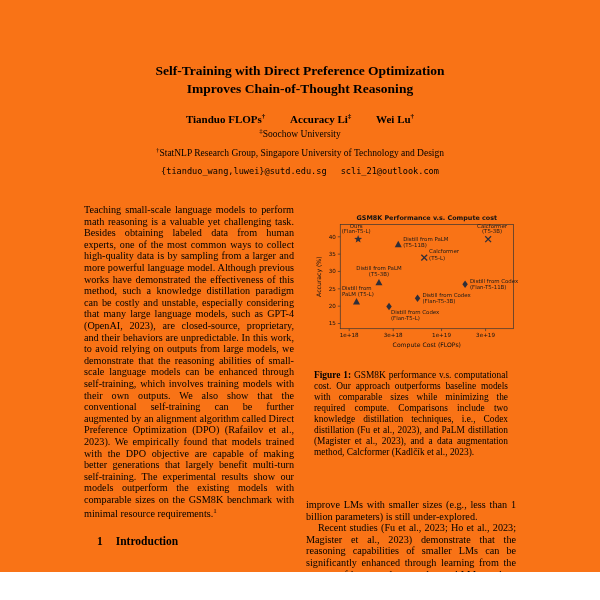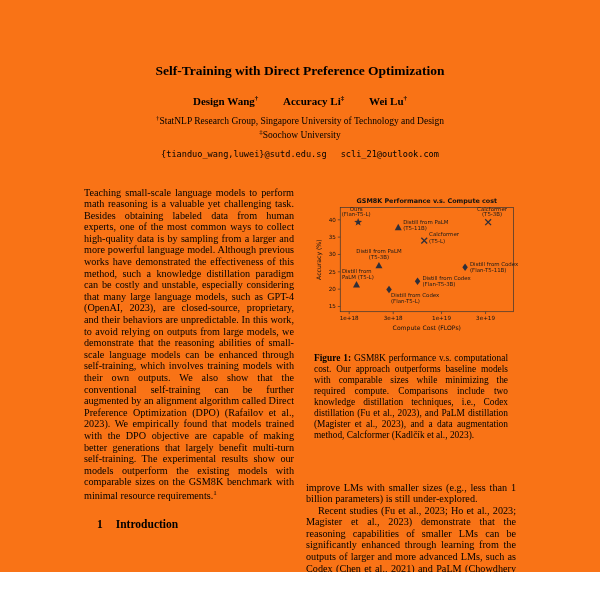--- a/index.html
+++ b/index.html
@@ -28,28 +28,29 @@
   svg text{font-family:"DejaVu Sans",sans-serif;}
 </style>
 </head>
 <body>
 
 <div class="page">
 
   <header>
     <h1 class="paper-title">
       <span>Self-Training with Direct Preference Optimization</span><br>
+      <span>Improves Chain-of-Thought Reasoning</span>
     </h1>
     <div class="authors">
-      <span class="author"><span>Design Wang</span><sup>†</sup></span>
+      <span class="author"><span>Tianduo FLOPs</span><sup>†</sup></span>
       <span class="author"><span>Accuracy Li</span><sup>‡</sup></span>
       <span class="author"><span>Wei Lu</span><sup>†</sup></span>
     </div>
+    <div class="affil"><sup>‡</sup><span>Soochow University</span></div>
     <div class="affil first"><sup>†</sup><span>StatNLP Research Group, Singapore University of Technology and Design</span></div>
-    <div class="affil"><sup>‡</sup><span>Soochow University</span></div>
     <div class="emails">
       <span>{tianduo_wang,luwei}@sutd.edu.sg</span><span class="email-2">scli_21@outlook.com</span>
     </div>
   </header>
 
   <div class="columns">
 
     <div class="col">
       <p class="abstract-text"><span>Teaching small-scale language models to perform math reasoning is a valuable yet challenging task. Besides obtaining labeled data from human experts, one of the most common ways to collect high-quality data is by sampling from a larger and more powerful language model. Although previous works have demonstrated the effectiveness of this method, such a knowledge distillation paradigm can be costly and unstable, especially considering that many large language models, such as GPT-4 (OpenAI, 2023), are closed-source, proprietary, and their behaviors are unpredictable. In this work, to avoid relying on outputs from large models, we demonstrate that the reasoning abilities of small-scale language models can be enhanced through self-training, which involves training models with their own outputs. We also show that the conventional self-training can be further augmented by an alignment algorithm called Direct Preference Optimization (DPO) (Rafailov et al., 2023). We empirically found that models trained with the DPO objective are capable of making better generations that largely benefit multi-turn self-training. The experimental results show our models outperform the existing models with comparable sizes on the GSM8K benchmark with minimal resource requirements.</span><sup>1</sup></p>
       <h3 class="section-head"><span class="sec-num">1</span><span>Introduction</span></h3>

